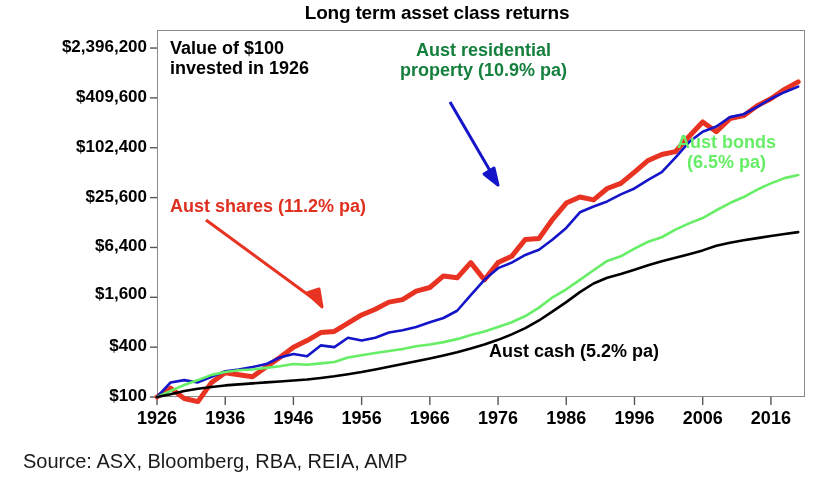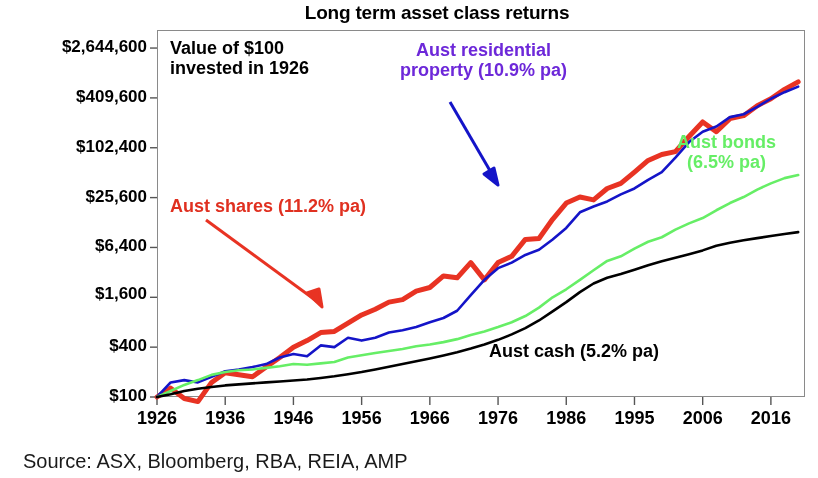--- a/index.html
+++ b/index.html
@@ -109,38 +109,38 @@
   </svg>
 
   <div id="ytick-labels">
       <div class="ytick-label" style="left: 0px; width: 147px; top: 386px;">$100</div>
       <div class="ytick-label" style="left: 0px; width: 147px; top: 336.15px;">$400</div>
       <div class="ytick-label" style="left: 0px; width: 147px; top: 284px;">$1,600</div>
       <div class="ytick-label" style="left: 0px; width: 147px; top: 236.45px;">$6,400</div>
       <div class="ytick-label" style="left: 0px; width: 147px; top: 186.6px;">$25,600</div>
       <div class="ytick-label" style="left: 0px; width: 147px; top: 136.75px;">$102,400</div>
       <div class="ytick-label" style="left: 0px; width: 147px; top: 86.9px;">$409,600</div>
-      <div class="ytick-label" style="left: 0px; width: 147px; top: 37.05px;">$2,644,600</div>
+      <div class="ytick-label" style="left: 0px; width: 147px; top: 37.05px;">$2,396,200</div>
     </div>
   <div id="xtick-labels">
       <div class="xtick-label" style="left: 117px; width: 80px; top: 408px;">1926</div>
       <div class="xtick-label" style="left: 185.211px; width: 80px; top: 408px;">1936</div>
       <div class="xtick-label" style="left: 253.421px; width: 80px; top: 408px;">1946</div>
       <div class="xtick-label" style="left: 321.632px; width: 80px; top: 408px;">1956</div>
       <div class="xtick-label" style="left: 389.842px; width: 80px; top: 408px;">1966</div>
       <div class="xtick-label" style="left: 458.053px; width: 80px; top: 408px;">1976</div>
       <div class="xtick-label" style="left: 526.263px; width: 80px; top: 408px;">1986</div>
-      <div class="xtick-label" style="left: 594.474px; width: 80px; top: 408px;">1995</div>
+      <div class="xtick-label" style="left: 594.474px; width: 80px; top: 408px;">1996</div>
       <div class="xtick-label" style="left: 662.684px; width: 80px; top: 408px;">2006</div>
       <div class="xtick-label" style="left: 730.895px; width: 80px; top: 408px;">2016</div>
     </div>
 
   <div class="annot annot-note" style="color: rgb(0, 0, 0);">Value of $100
 invested in 1926</div>
-  <div class="annot annot-property" style="color: #6d28d9;">Aust residential
+  <div class="annot annot-property" style="color: #15803d;">Aust residential
 property (10.9% pa)</div>
   <div class="annot annot-shares" style="color: rgb(224, 48, 32);">Aust shares (11.2% pa)</div>
   <div class="annot annot-bonds" style="color: rgb(102, 238, 102); margin-left: 40px;">Aust bonds
 (6.5% pa)</div>
   <div class="annot annot-cash" style="color: rgb(0, 0, 0);">Aust cash (5.2% pa)</div>
 
   <div class="source-line">Source: ASX, Bloomberg, RBA, REIA, AMP</div>
 
 </div>
 

